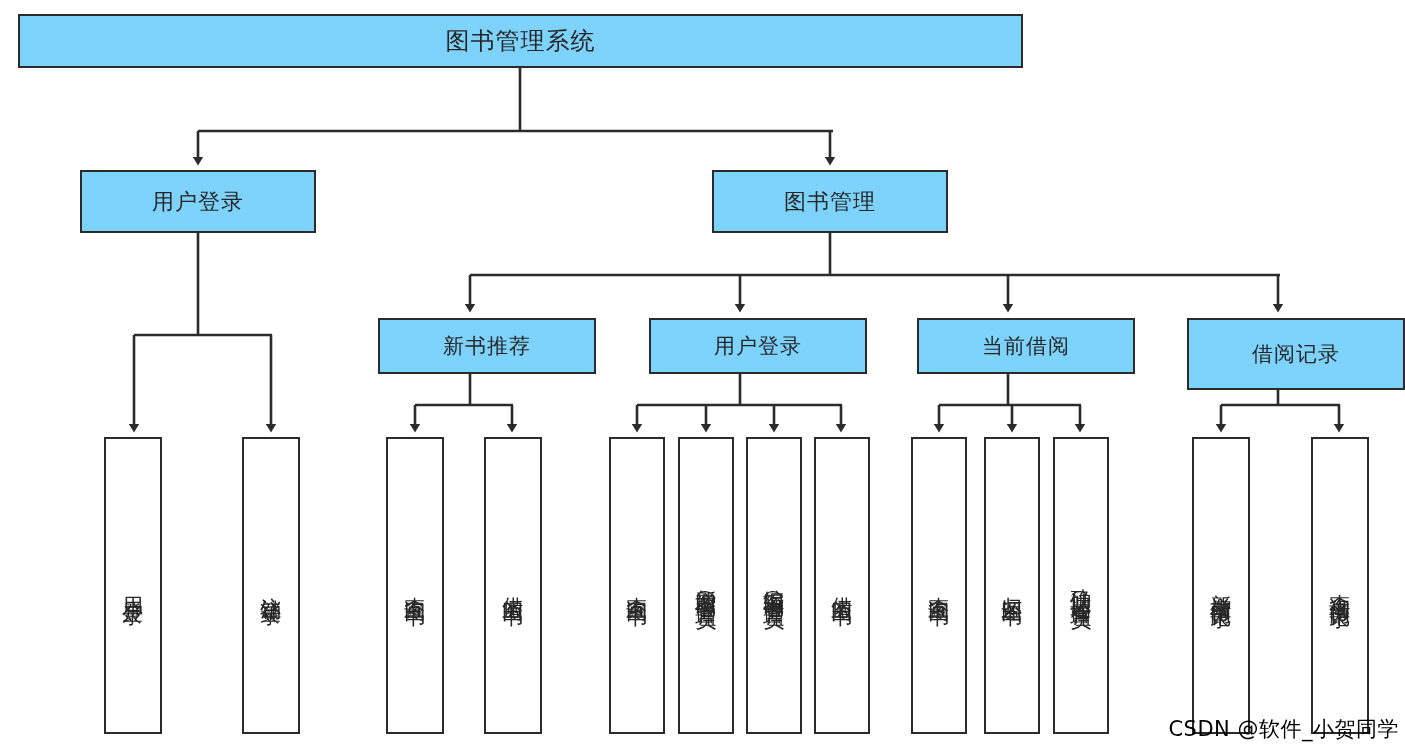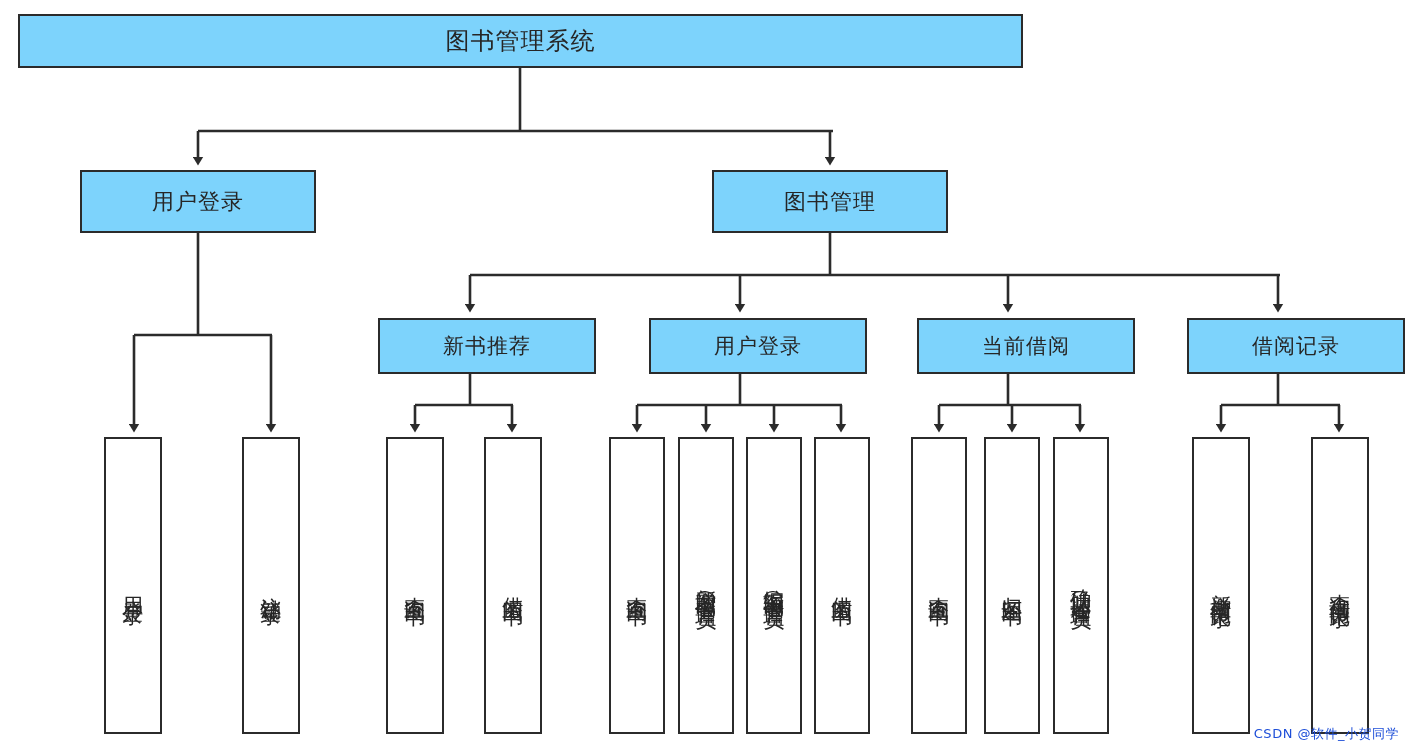--- a/index.html
+++ b/index.html
@@ -47,22 +47,22 @@
     letter-spacing:3px;
     color:#262626;
     white-space:nowrap;
     text-align:center;
   }
 
   #watermark{
     position:absolute;
     right:6px;
     bottom:4px;
-    font-size:13px;
-    color:#1d4ed8;
+    font-size:21px;
+    color:#000000;
     letter-spacing:0.5px;
     z-index:5;
     white-space:nowrap;
     font-family:"DejaVu Sans",sans-serif;
     margin-left:12px;
   }
 </style>
 </head>
 <body>
 
@@ -119,21 +119,21 @@
   </svg>
 
   <div class="node root" style="left: 18px; top: 14px; width: 1005px; height: 54px;">图书管理系统</div>
 
   <div class="node lvl2" style="left: 80px; top: 170px; width: 236px; height: 63px;">用户登录</div>
   <div class="node lvl2" style="left: 712px; top: 170px; width: 236px; height: 63px;">图书管理</div>
 
   <div class="node lvl3" style="left: 362px; top: 318px; width: 218px; height: 56px;">新书推荐</div>
   <div class="node lvl3" style="left: 633px; top: 318px; width: 218px; height: 56px;">用户登录</div>
   <div class="node lvl3" style="left: 901px; top: 318px; width: 218px; height: 56px;">当前借阅</div>
-  <div class="node lvl3" style="left: 1171px; top: 318px; width: 218px; height: 56px;">借阅记录</div>
+  <div class="node lvl3" style="left: 1171px; top: 318px; width: 218px; height: 72px;">借阅记录</div>
 
   <div class="leaf" style="left: 104px; top: 437px; width: 58px; height: 297px;">
     <span class="vtext">用户登录</span>
     </div>
   <div class="leaf" style="left: 242px; top: 437px; width: 58px; height: 297px;">
     <span class="vtext">注销登录</span>
     </div>
   <div class="leaf" style="left: 386px; top: 437px; width: 58px; height: 297px;">
     <span class="vtext">查询图书</span>
     </div>

